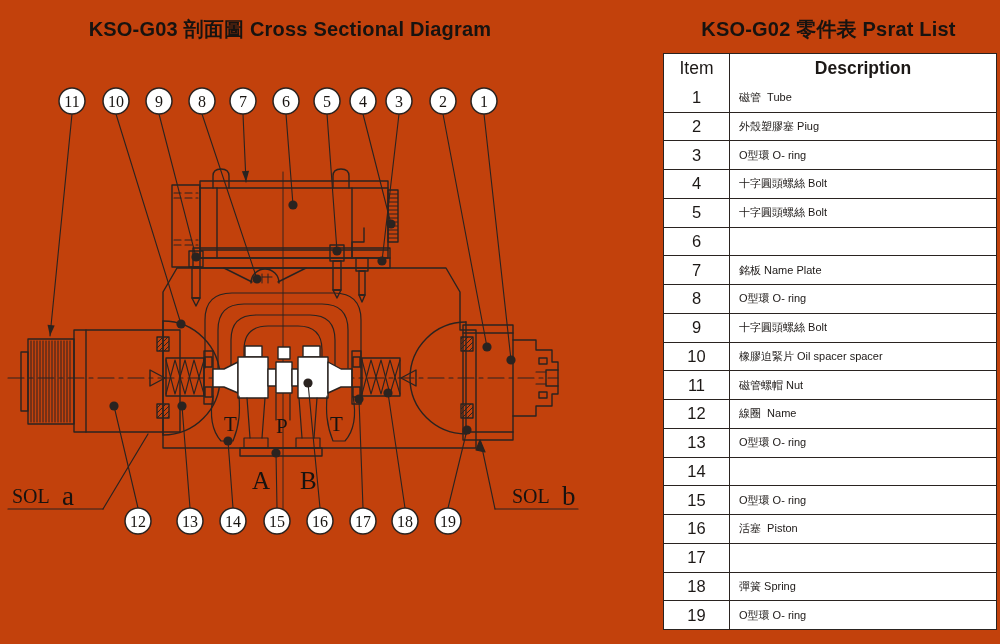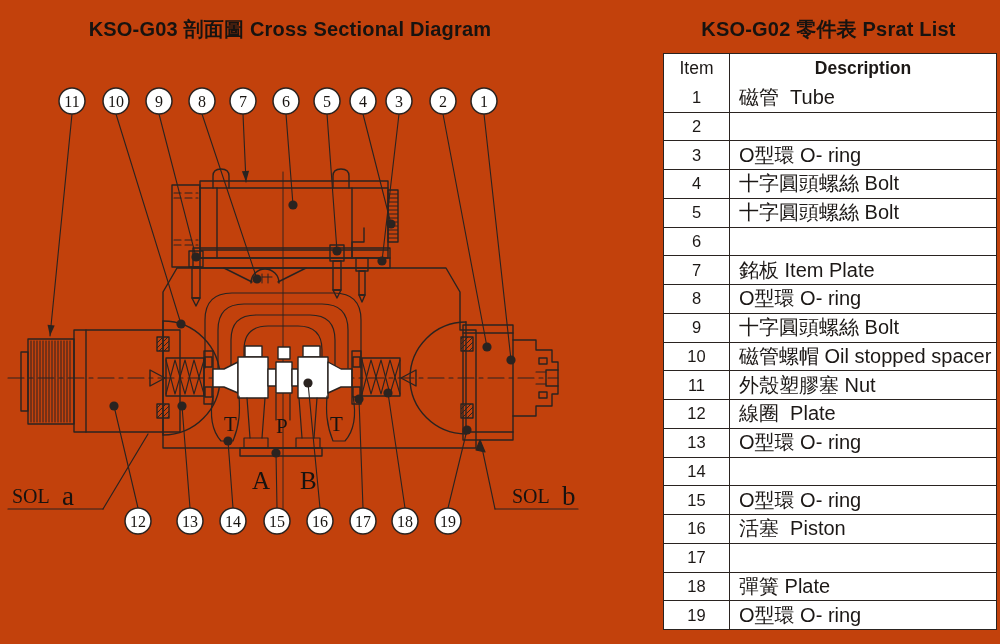--- a/index.html
+++ b/index.html
@@ -8,21 +8,21 @@
   .title{position:absolute;font-weight:bold;font-size:20px;text-align:center;color:#171310;letter-spacing:.2px;}
   #title-left{left:40px;top:16px;width:500px;}
   #title-right{left:660px;top:16px;width:337px;}
   
   #parts-table{position:absolute;left:663px;top:53px;width:334px;border:1.7px solid #2a2320;
                box-sizing:border-box;background:#fff;}
   .prow{display:flex;height:28.75px;box-sizing:border-box;border-top:1.4px solid #2a2320;}
   .prow:first-child{border-top:none;}
   .c-item{width:66px;box-sizing:border-box;border-right:1.4px solid #2a2320;display:flex;
           align-items:center;justify-content:center;font-size:16.5px;}
-  .c-desc{flex:1;display:flex;align-items:center;padding-left:9px;font-size:20px;white-space:pre;}
+  .c-desc{flex:1;display:flex;align-items:center;padding-left:9px;font-size:11px;white-space:pre;}
   .hdr .c-item,.hdr .c-desc{font-size:17.5px;}
   .hdr .c-desc{justify-content:center;padding-left:0;font-weight:bold;}
   svg text{font-family:"Liberation Serif",serif;fill:#171310;}
 </style>
 </head>
 <body>
 
 <div id="page">
 
   <div id="title-left" class="title">KSO-G03 剖面圖 Cross Sectional Diagram</div>
@@ -33,59 +33,60 @@
       <div class="c-item">Item</div>
       <div class="c-desc">Description</div>
     </div>
     <div>
         <div class="prow">
           <div class="c-item">1</div>
           <div class="c-desc">磁管  Tube</div>
         </div>
         <div class="prow">
           <div class="c-item">2</div>
+          <div class="c-desc">外殼塑膠塞 Piug</div>
         </div>
         <div class="prow">
           <div class="c-item">3</div>
           <div class="c-desc">O型環 O- ring</div>
         </div>
         <div class="prow">
           <div class="c-item">4</div>
           <div class="c-desc">十字圓頭螺絲 Bolt</div>
         </div>
         <div class="prow">
           <div class="c-item">5</div>
           <div class="c-desc">十字圓頭螺絲 Bolt</div>
         </div>
         <div class="prow">
           <div class="c-item">6</div>
         </div>
         <div class="prow">
           <div class="c-item">7</div>
-          <div class="c-desc">銘板 Item Plate</div>
+          <div class="c-desc">銘板 Name Plate</div>
         </div>
         <div class="prow">
           <div class="c-item">8</div>
           <div class="c-desc">O型環 O- ring</div>
         </div>
         <div class="prow">
           <div class="c-item">9</div>
           <div class="c-desc">十字圓頭螺絲 Bolt</div>
         </div>
         <div class="prow">
           <div class="c-item">10</div>
-          <div class="c-desc">磁管螺帽 Oil stopped spacer</div>
+          <div class="c-desc">橡膠迫緊片 Oil spacer spacer</div>
         </div>
         <div class="prow">
           <div class="c-item">11</div>
-          <div class="c-desc">外殼塑膠塞 Nut</div>
+          <div class="c-desc">磁管螺帽 Nut</div>
         </div>
         <div class="prow">
           <div class="c-item">12</div>
-          <div class="c-desc">線圈  Plate</div>
+          <div class="c-desc">線圈  Name</div>
         </div>
         <div class="prow">
           <div class="c-item">13</div>
           <div class="c-desc">O型環 O- ring</div>
         </div>
         <div class="prow">
           <div class="c-item">14</div>
         </div>
         <div class="prow">
           <div class="c-item">15</div>
@@ -93,21 +94,21 @@
         </div>
         <div class="prow">
           <div class="c-item">16</div>
           <div class="c-desc">活塞  Piston</div>
         </div>
         <div class="prow">
           <div class="c-item">17</div>
         </div>
         <div class="prow">
           <div class="c-item">18</div>
-          <div class="c-desc">彈簧 Plate</div>
+          <div class="c-desc">彈簧 Spring</div>
         </div>
         <div class="prow">
           <div class="c-item">19</div>
           <div class="c-desc">O型環 O- ring</div>
         </div>
       </div>
   </div>
 
   <svg id="drawing" width="620" height="644" viewBox="0 0 620 644" style="position:absolute;left:0;top:0;">
     <defs>

